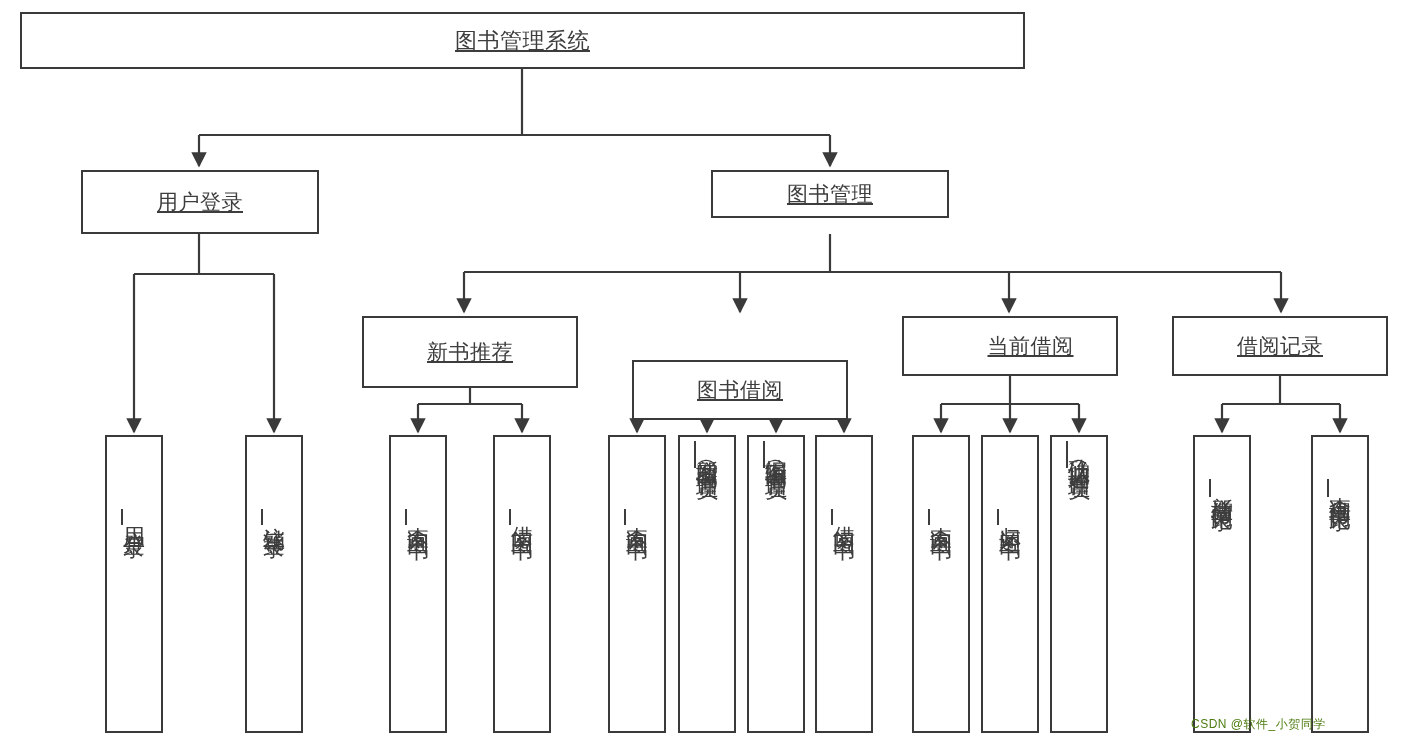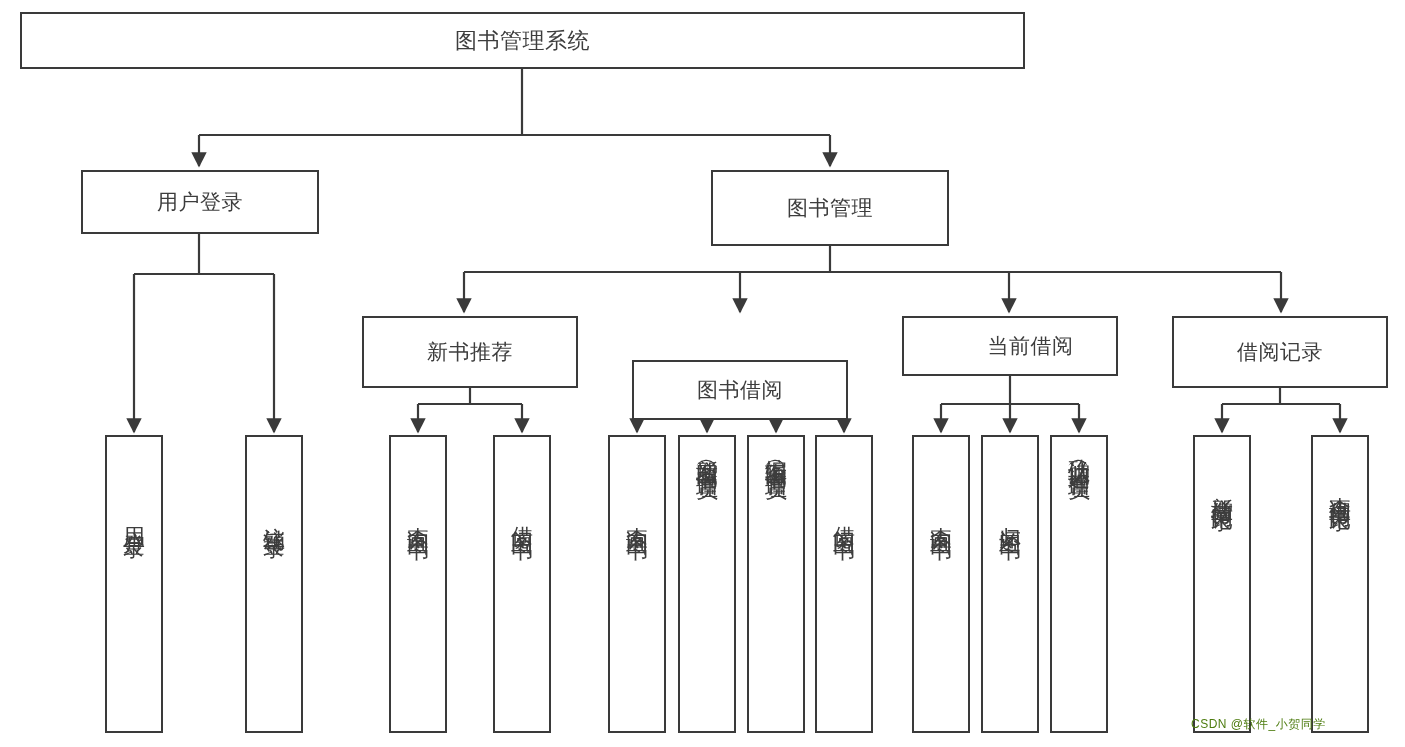--- a/index.html
+++ b/index.html
@@ -28,20 +28,21 @@
   .node {
     position: absolute;
     box-sizing: border-box;
     background: #ffffff;
     border: 2px solid #3a3a3a;
     display: flex;
     align-items: center;
     justify-content: center;
     color: #3d3d3d;
     z-index: 2;
+    text-decoration: underline;
   }
   .node .lbl {
     display: block;
     text-align: center;
     line-height: 1.18;
     white-space: nowrap;
   }
   
   .node.horiz .lbl {
     font-size: 21px;
@@ -133,34 +134,34 @@
     </g>
   </svg>
 
   <div class="node horiz root" style="left:20px; top:12px; width:1005px; height:57px;">
     <span class="lbl">图书管理系统</span>
   </div>
 
   <div class="node horiz" style="left:81px; top:170px; width:238px; height:64px;">
     <span class="lbl">用户登录</span>
   </div>
-  <div class="node horiz" style="left:711px; top:170px; width:238px; height:76px;">
+  <div class="node horiz" style="left:711px; top:170px; width:238px; height:48px;">
     <span class="lbl">图书管理</span>
   </div>
 
   <div class="node horiz" style="left:362px; top:316px; width:216px; height:72px;">
     <span class="lbl">新书推荐</span>
   </div>
   <div class="node horiz" style="left:632px; top:316px; width:216px; height:60px;margin-top:44px;">
     <span class="lbl">图书借阅</span>
   </div>
   <div class="node horiz" style="left:902px; top:316px; width:216px; height:60px;padding-left:41px;">
     <span class="lbl">当前借阅</span>
   </div>
-  <div class="node horiz" style="left:1172px; top:316px; width:216px; height:72px;">
+  <div class="node horiz" style="left:1172px; top:316px; width:216px; height:60px;">
     <span class="lbl">借阅记录</span>
   </div>
 
   <div class="node vert" style="left:105px; top:435px; width:58px; height:298px; padding-top:72px;">
     <span class="lbl">用户登录</span>
   </div>
   <div class="node vert" style="left:245px; top:435px; width:58px; height:298px; padding-top:72px;">
     <span class="lbl">注销登录</span>
   </div>
 

